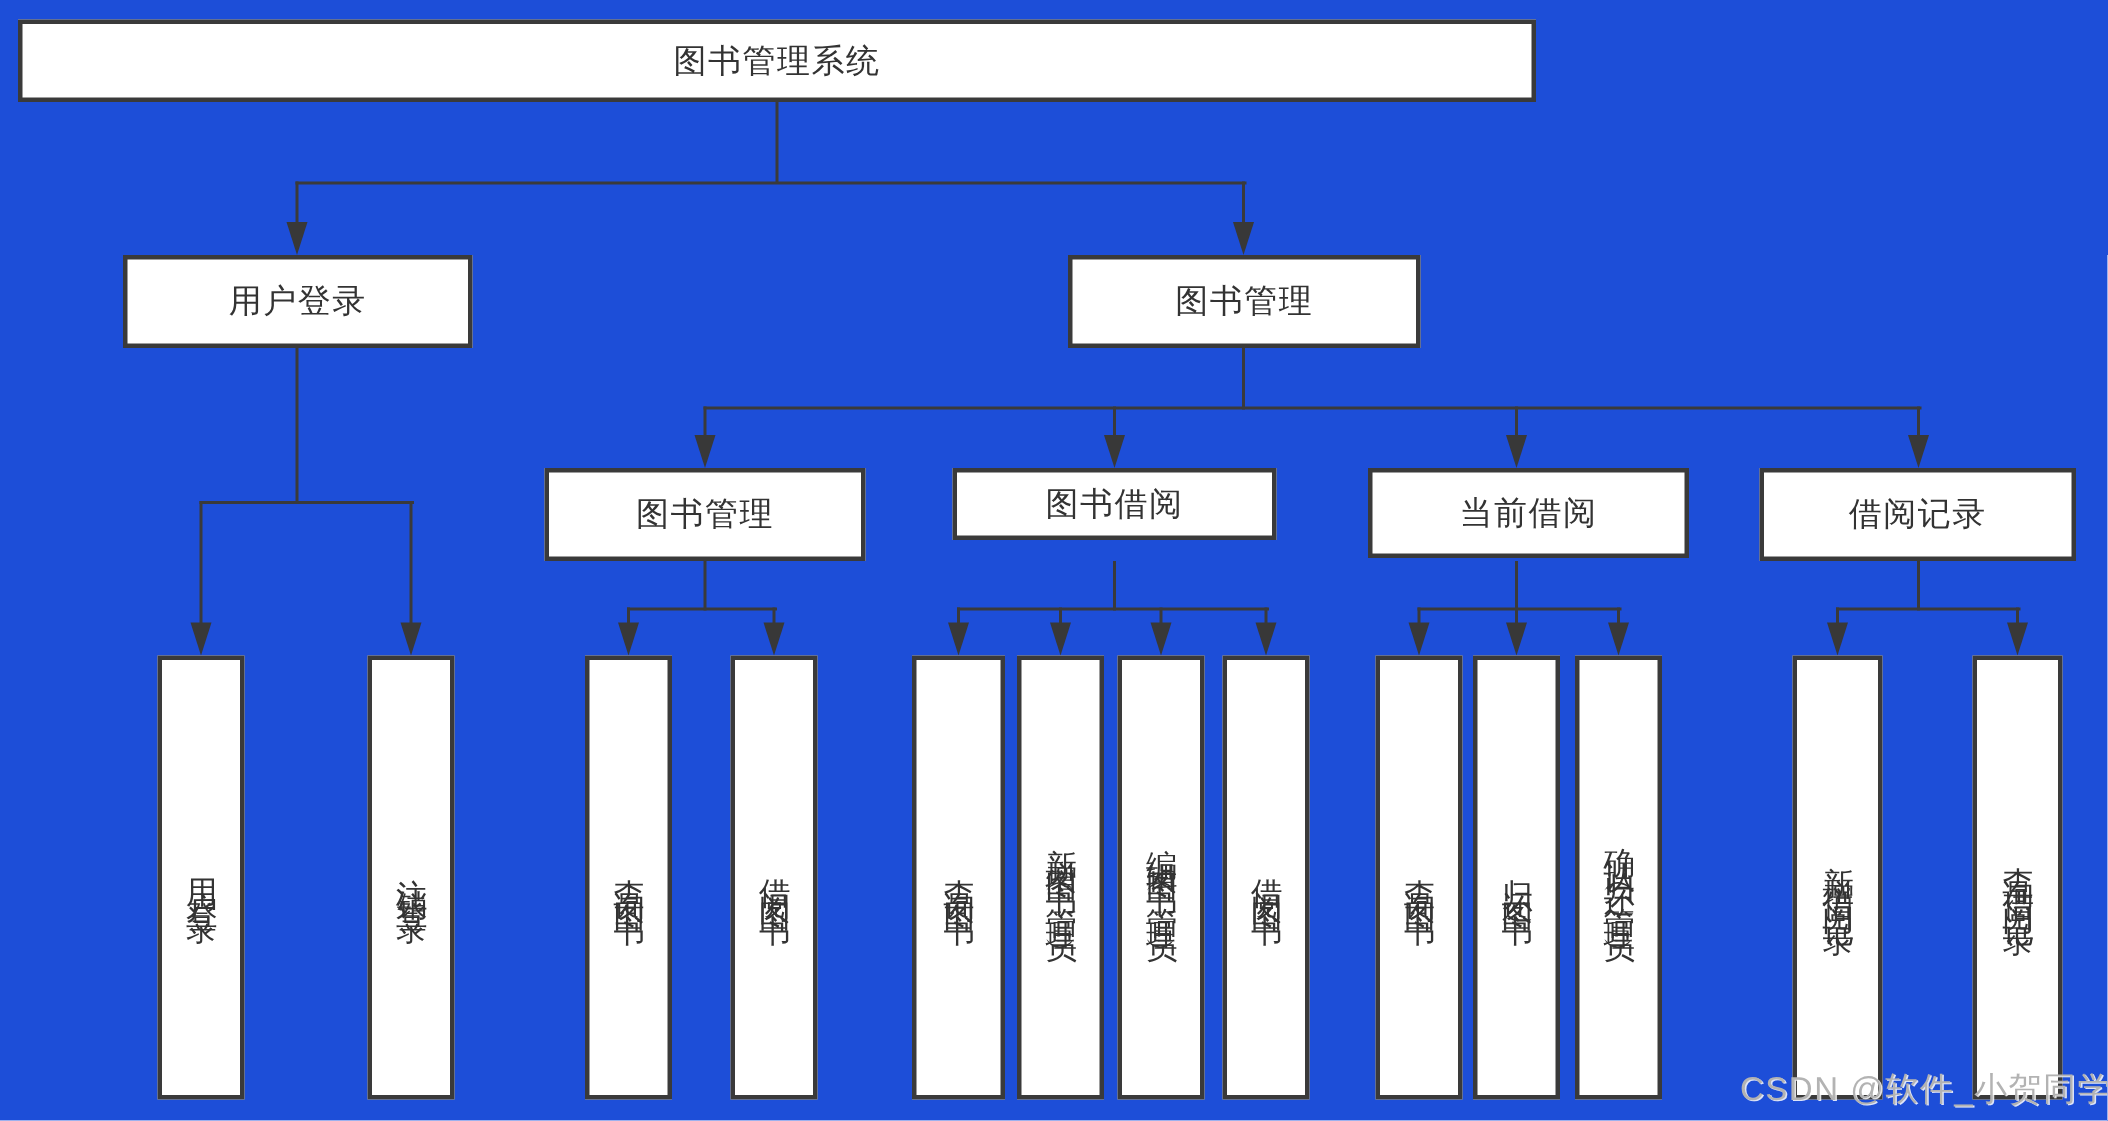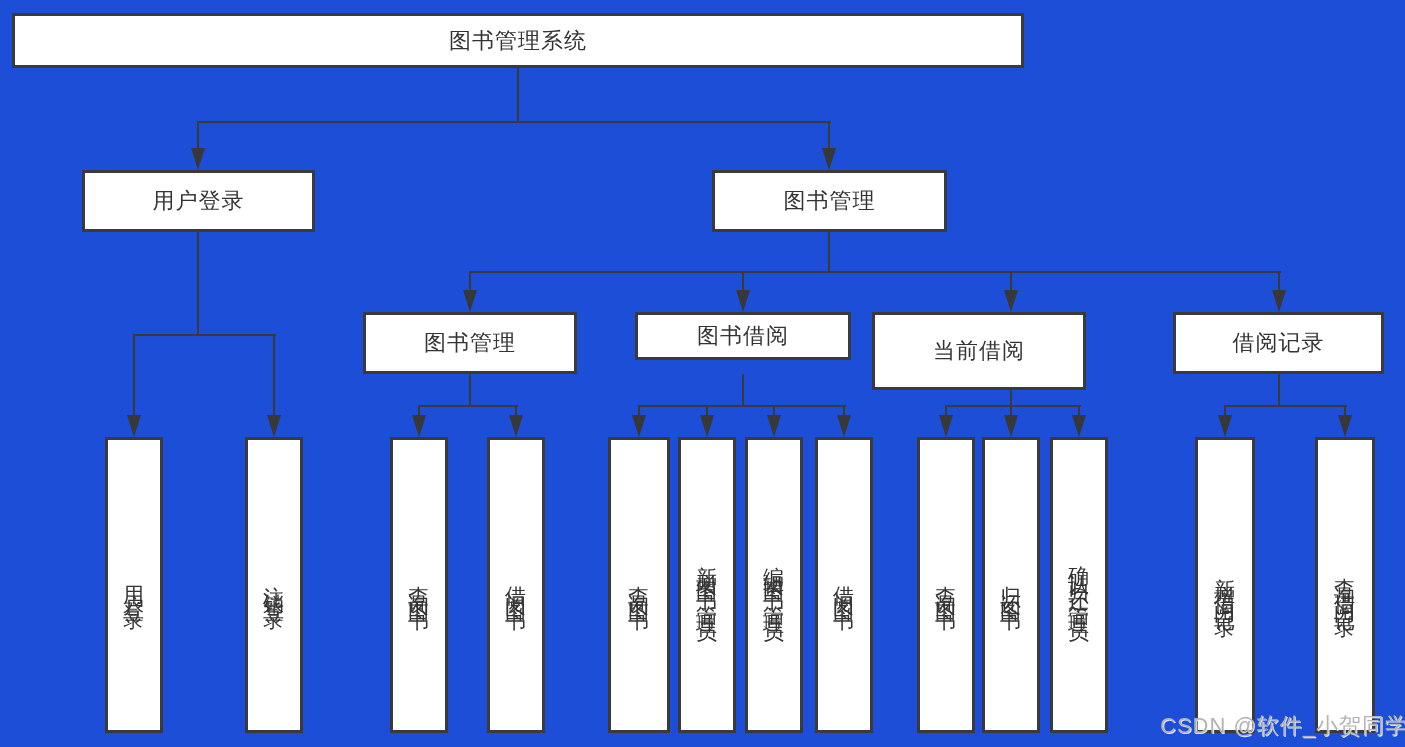--- a/index.html
+++ b/index.html
@@ -94,21 +94,21 @@
   <div class="arrow" style="left:1004px;top:290px"></div>
   <div class="vline" style="left:1278px;top:271px;height:21px"></div>
   <div class="arrow" style="left:1272px;top:290px"></div>
 
   <div class="box" style="left:363px;top:312px;width:214px;height:62px">
     <span>图书管理</span>
   </div>
   <div class="box" style="left:635px;top:312px;width:216px;height:48px">
     <span>图书借阅</span>
   </div>
-  <div class="box" style="left:872px;top:312px;width:214px;height:78px">
+  <div class="box" style="left:912px;top:312px;width:214px;height:60px">
     <span>当前借阅</span>
   </div>
   <div class="box" style="left:1173px;top:312px;width:211px;height:62px">
     <span>借阅记录</span>
   </div>
 
   <div class="vline" style="left:469px;top:374px;height:33px"></div>
   <div class="hline" style="left:418px;top:405px;width:100px"></div>
   <div class="vline" style="left:418px;top:405px;height:12px"></div>
   <div class="arrow" style="left:412px;top:415px"></div>

